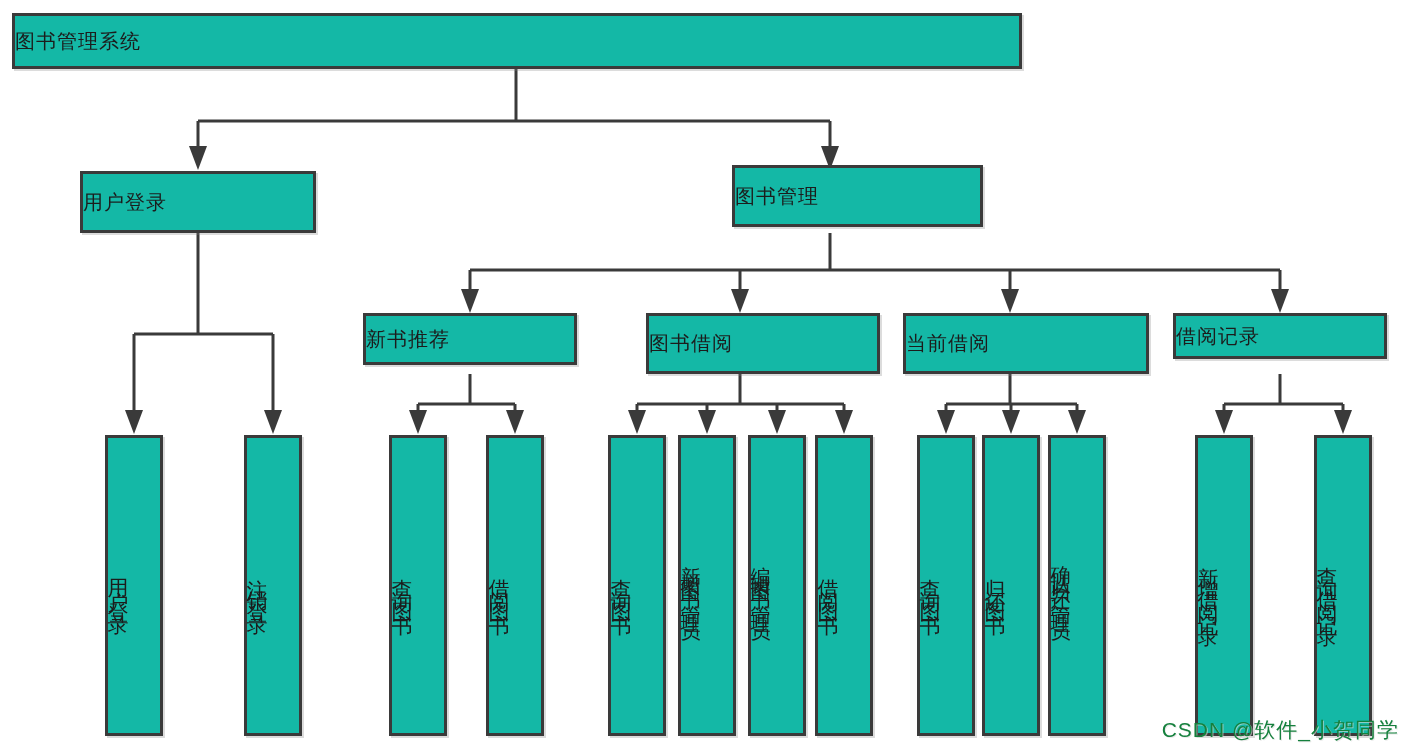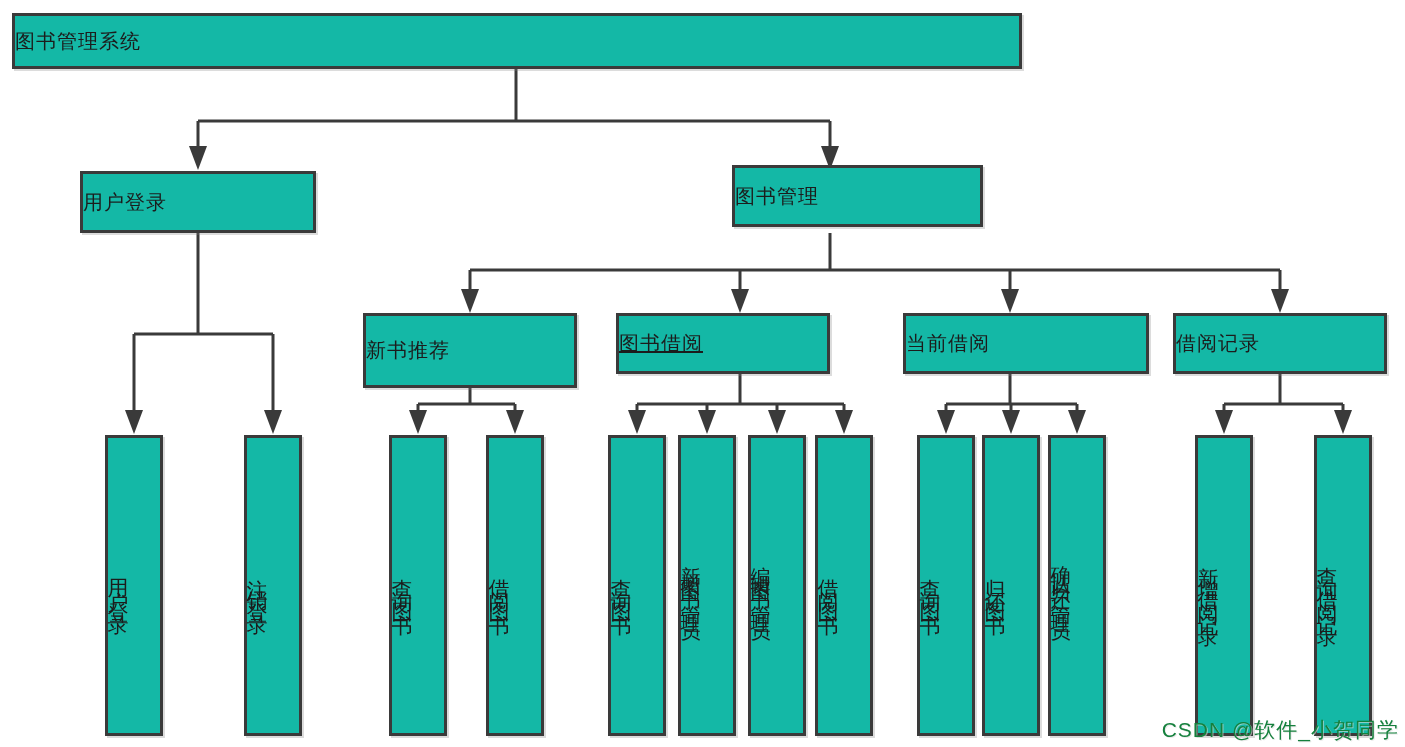--- a/index.html
+++ b/index.html
@@ -88,30 +88,30 @@
     <span>图书管理系统</span>
   </div>
 
   <div class="box hbox" style="left:80px; top:171px; width:236px; height:62px;">
     <span>用户登录</span>
   </div>
   <div class="box hbox" style="left:712px; top:165px; width:251px; height:62px;margin-left:20px;">
     <span>图书管理</span>
   </div>
 
-  <div class="box hbox" style="left:363px; top:313px; width:214px; height:75px;">
+  <div class="box hbox" style="left:363px; top:313px; width:214px; height:52px;">
     <span>新书推荐</span>
   </div>
-  <div class="box hbox" style="left:616px; top:313px; width:214px; height:61px;text-decoration:underline;">
+  <div class="box hbox" style="left:646px; top:313px; width:234px; height:61px;">
     <span>图书借阅</span>
   </div>
   <div class="box hbox" style="left:903px; top:313px; width:246px; height:61px;">
     <span>当前借阅</span>
   </div>
-  <div class="box hbox" style="left:1173px; top:313px; width:214px; height:61px;">
+  <div class="box hbox" style="left:1173px; top:313px; width:214px; height:46px;">
     <span>借阅记录</span>
   </div>
 
   <div class="box vbox" style="left:105px; top:435px; width:58px; height:301px;">
     <span>用户登录</span>
   </div>
   <div class="box vbox" style="left:244px; top:435px; width:58px; height:301px;">
     <span>注销登录</span>
   </div>
 

